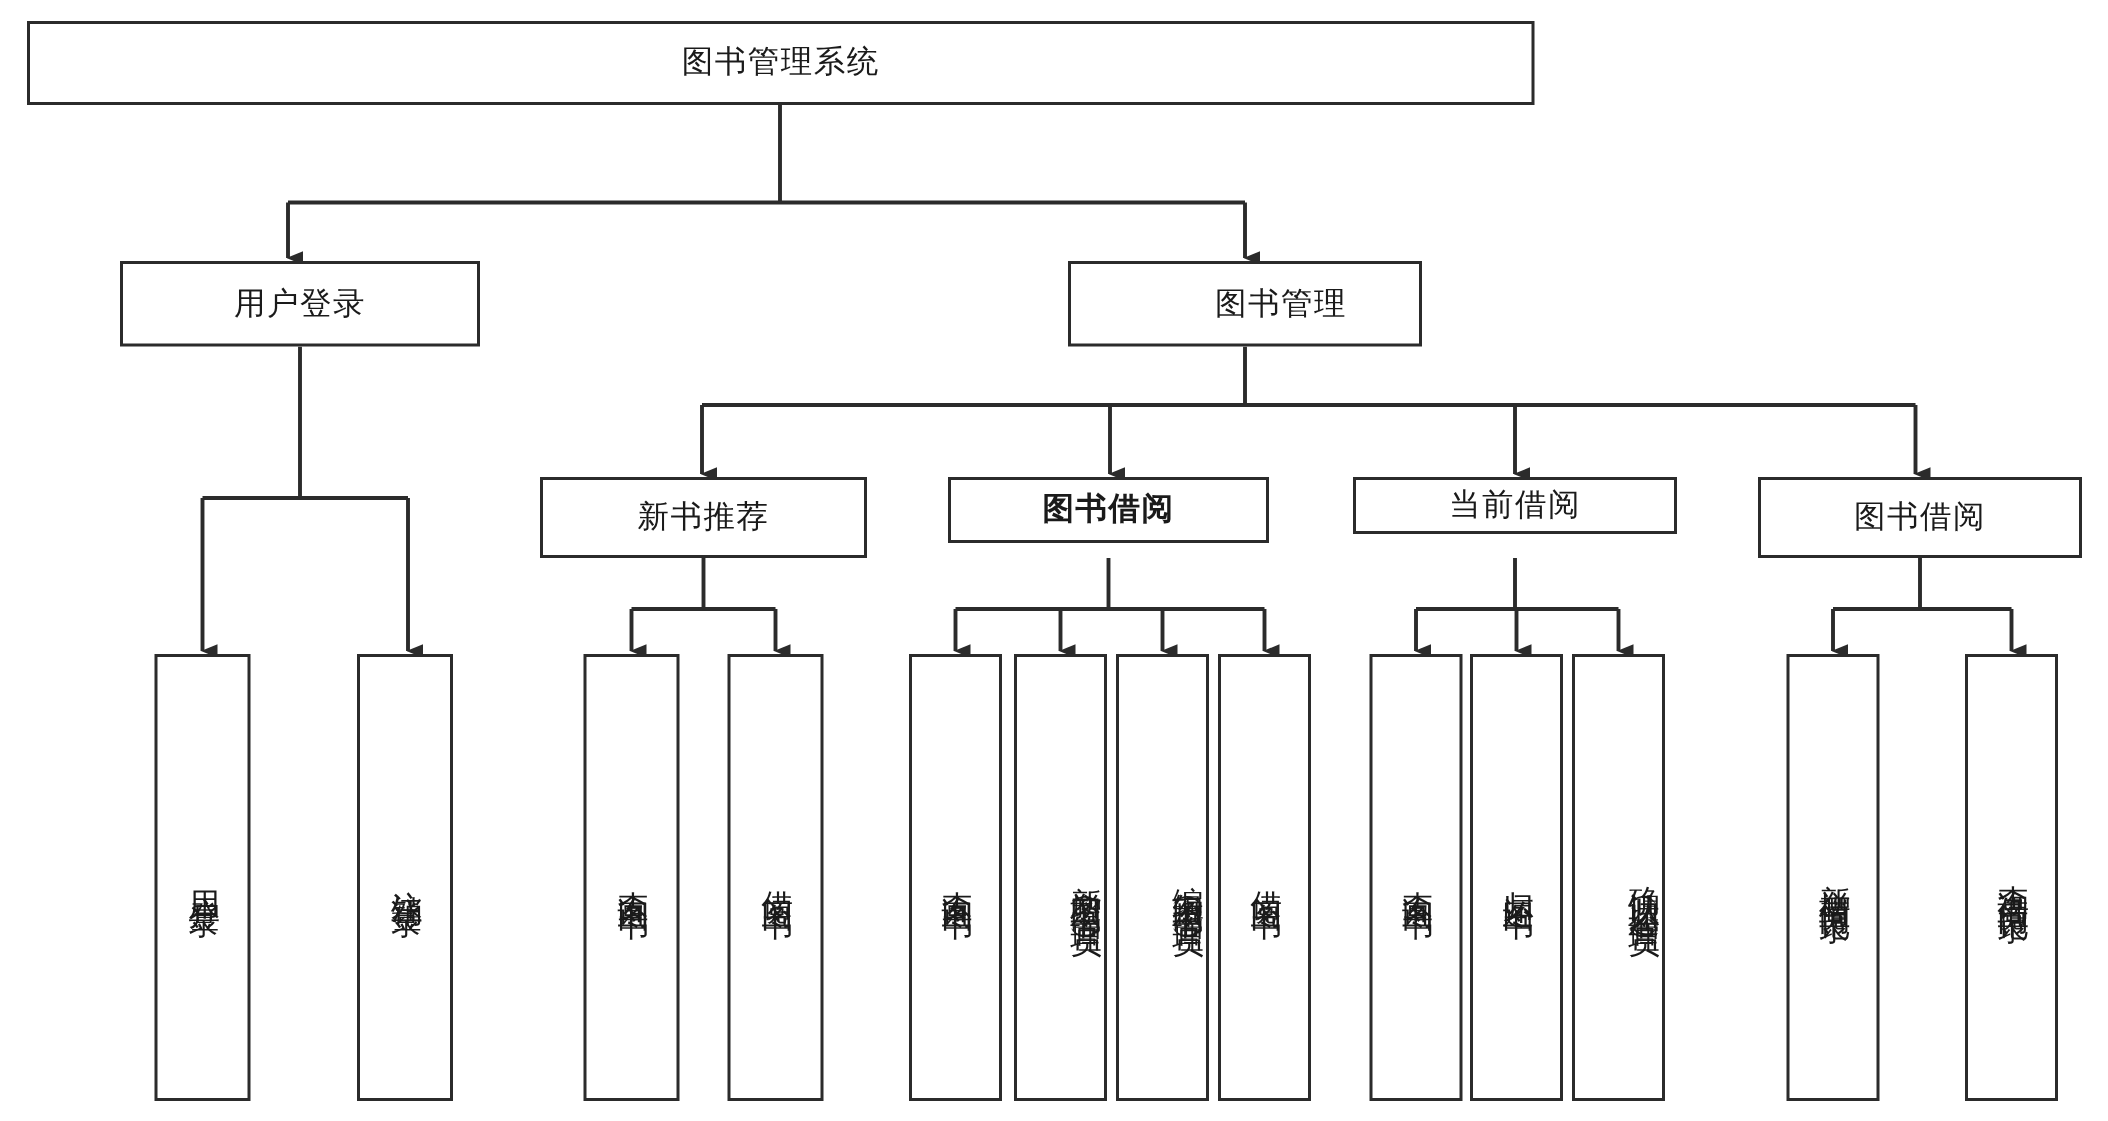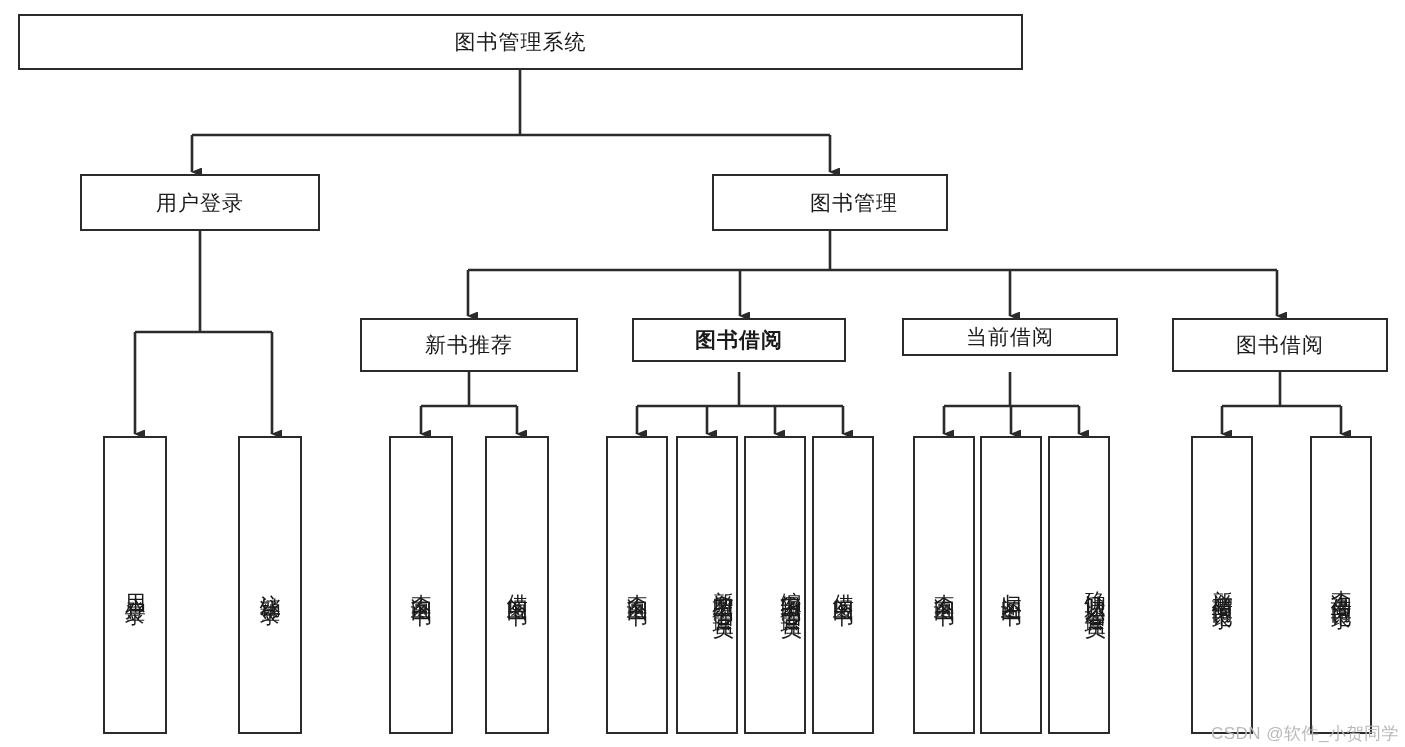--- a/index.html
+++ b/index.html
@@ -181,15 +181,14 @@
         <span class="node-label">确认归还（管理员）</span>
       </div>
       <div class="node vert centered" style="left: 1191px; top: 436px; width: 62px; height: 298px; border-color: rgb(43, 43, 43); background: rgb(255, 255, 255); color: rgb(26, 26, 26);">
         <span class="node-label">新增借阅记录</span>
       </div>
       <div class="node vert centered" style="left: 1310px; top: 436px; width: 62px; height: 298px; border-color: rgb(43, 43, 43); background: rgb(255, 255, 255); color: rgb(26, 26, 26);">
         <span class="node-label">查询借阅记录</span>
       </div>
     </div>
 
-  <div id="watermark">CSDN @软件_小贺同学</div>
 
 </div>
 
 </body></html>

